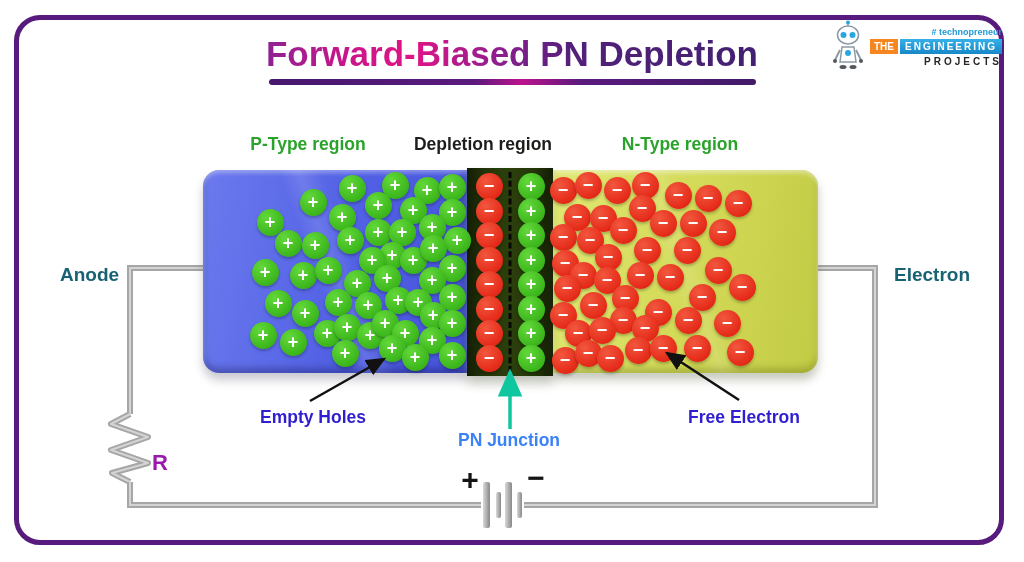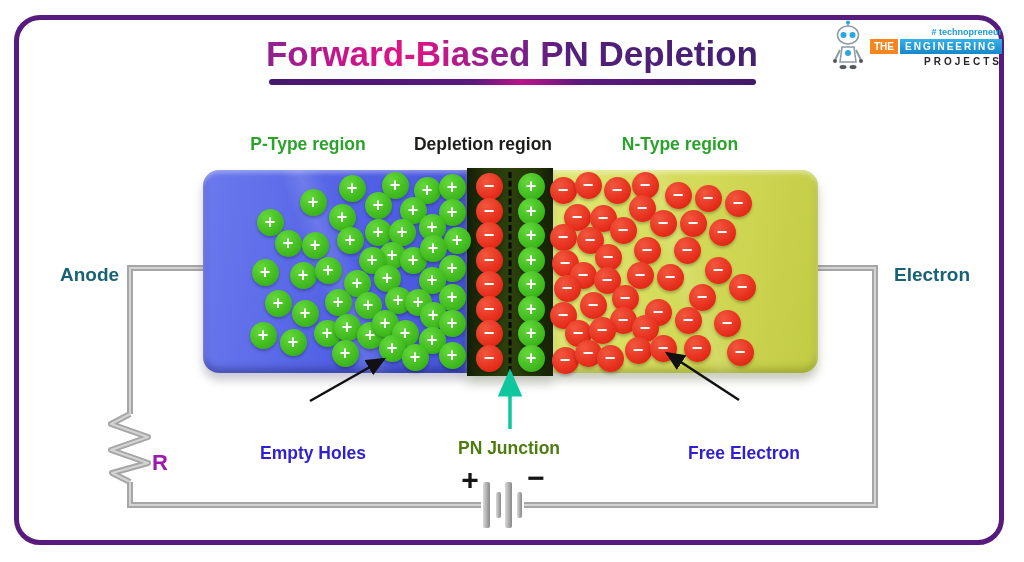--- a/index.html
+++ b/index.html
@@ -63,22 +63,22 @@
   
   .overlay{position:absolute;left:0;top:0;pointer-events:none;}
   .circuit{z-index:1;}
   .blocks-layer{z-index:2;}
   .particle-layer{z-index:3;}
   .arrows{z-index:4;}
   .note{z-index:5;}
   
   .note{position:absolute;font-weight:700;white-space:nowrap;text-align:center;}
   .terminal{color:#176273;font-size:19px;}
-  .blue-note{color:#2f1fd0;font-size:17.5px;transform:translateX(-50%);margin-top:36px;}
-  .pn-note{color:#4d7c0f;font-size:17.5px;transform:translateX(-50%);margin-top:8px;}
+  .blue-note{color:#2f1fd0;font-size:17.5px;transform:translateX(-50%);}
+  .pn-note{color:#3b82f6;font-size:17.5px;transform:translateX(-50%);}
   .r-note{color:#9c19ae;font-size:22px;}
   .battery-sign{color:#141414;font-size:30px;transform:translateX(-50%);}
 </style>
 </head>
 <body>
 
 <div class="frame"></div>
 
 <h1 class="title">Forward-Biased PN Depletion</h1>
 <div class="title-underline"></div>

